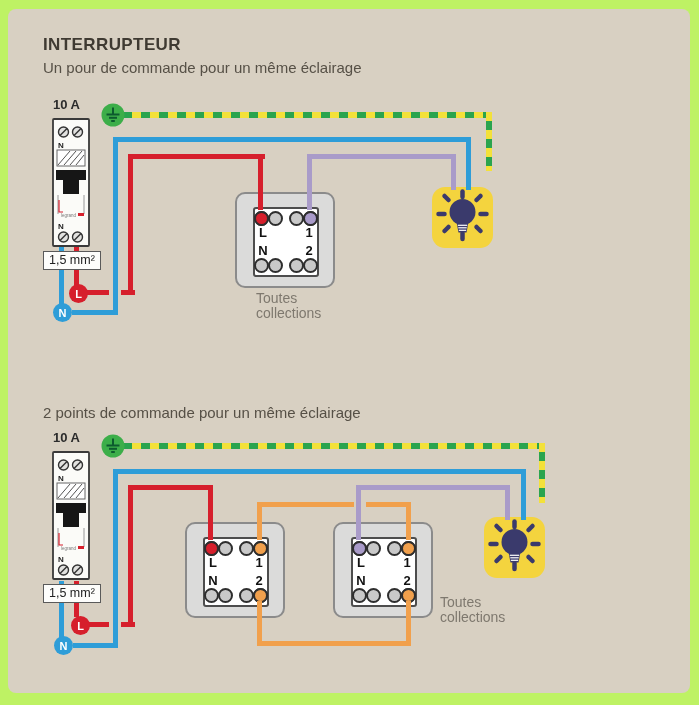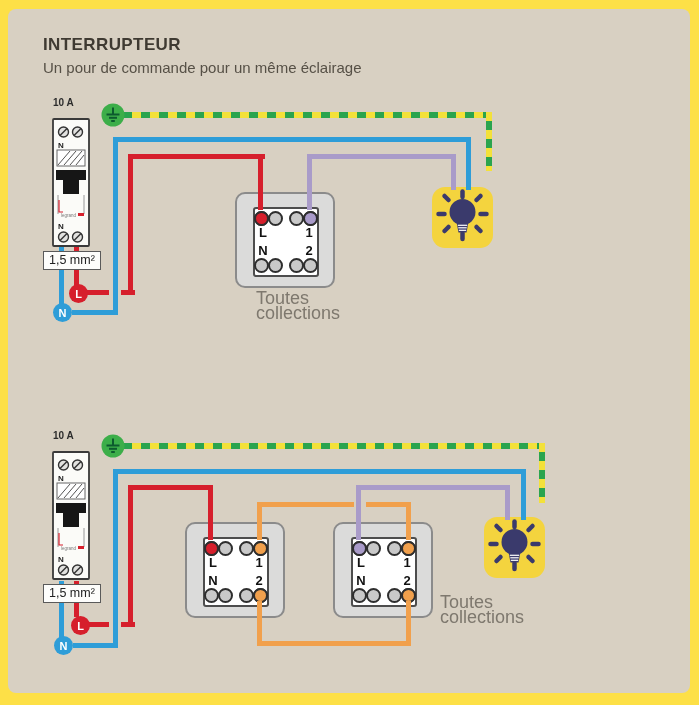--- a/index.html
+++ b/index.html
@@ -1,23 +1,23 @@
 <!DOCTYPE html>
 <html><head>
 <meta charset="utf-8">
 <style>
   html,body{margin:0;padding:0;background:#ffffff;}
-  .page{position:relative;width:699px;height:705px;background:#fde047;overflow:hidden;
+  .page{position:relative;width:699px;height:705px;background:#bef264;overflow:hidden;
         font-family:"Liberation Sans",sans-serif;}
   .panel{position:absolute;left:8px;top:9px;width:682px;height:684px;background:#d8d0c2;border-radius:8px;}
   .abs{position:absolute;}
   .z1{z-index:1;}.z3{z-index:3;}
   .title{position:absolute;font-size:17px;font-weight:bold;letter-spacing:.4px;color:#3f3a32;}
   .subtitle{position:absolute;font-size:15px;color:#565046;}
-  .rating{position:absolute;font-size:10px;font-weight:bold;color:#2c2c2c;z-index:3;}
+  .rating{position:absolute;font-size:13px;font-weight:bold;color:#2c2c2c;z-index:3;}
   .gauge{position:absolute;background:#fdfdfb;border:1.5px solid #5a5a5a;font-size:12.5px;color:#222;
          padding:1px 5px 2px 5px;z-index:3;}
   .badge{position:absolute;border-radius:50%;color:#fff;font-weight:bold;font-size:11px;
          display:flex;align-items:center;justify-content:center;z-index:3;}
   .badge.l{width:19px;height:19px;background:#d61f2c;}
   .badge.n{width:19px;height:19px;background:#2e9dd8;}
   .wire{position:absolute;z-index:2;}
   .wr{background:#d61f2c;}
   .wb{background:#2e9dd8;}
   .wp{background:#a99bc9;}
@@ -31,21 +31,21 @@
   .term{position:absolute;width:15px;height:15px;border-radius:50%;background:#c9c9c9;
         border:2px solid #2e2e2e;box-sizing:border-box;}
   .c1{left:17px;}.c2{left:31px;}.c3{left:52px;}.c4{left:66px;}
   .rowt{top:16.5px;}.rowb{top:63.5px;}
   .dot{position:absolute;width:15px;height:15px;border-radius:50%;border:2px solid #2e2e2e;
        box-sizing:border-box;z-index:3;}
   .dot-red{background:#d61f2c;}.dot-purple{background:#a99bc9;}.dot-orange{background:#f1a04c;}
   .sw-label{position:absolute;width:16px;font-size:13px;font-weight:bold;color:#111;text-align:center;}
   .lab-l{left:18px;top:31px;}.lab-1{left:64px;top:31px;}
   .lab-n{left:18px;top:49px;}.lab-2{left:64px;top:49px;}
-  .caption{position:absolute;font-size:18px;line-height:14.5px;color:#7e786e;z-index:3;}
+  .caption{position:absolute;font-size:14px;line-height:14.5px;color:#7e786e;z-index:3;}
   svg text{font-family:"Liberation Sans",sans-serif;}
 </style>
 </head>
 <body>
 
 <div class="page">
   <div class="panel"></div>
 
   <div class="title" style="left:43px;top:35px;">INTERRUPTEUR</div>
   <div class="subtitle" style="left:43px;top:59px;">Un pour de commande pour un même éclairage</div>
@@ -143,20 +143,21 @@
       <line x1="12.5" y1="27" x2="6.5" y2="27"></line>
       <line x1="16.5" y1="13" x2="12.5" y2="9"></line>
     </g>
     <circle cx="30.5" cy="25" r="13" fill="#3a3a6c"></circle>
     <path d="M24.5 35 L36.5 35 L34.5 45.5 L26.5 45.5 Z" fill="#3a3a6c"></path>
     <line x1="25.8" y1="38.3" x2="35.2" y2="38.3" stroke="#fff" stroke-width="1.2"></line>
     <line x1="26.3" y1="40.8" x2="34.7" y2="40.8" stroke="#fff" stroke-width="1.2"></line>
     <line x1="26.8" y1="43.3" x2="34.2" y2="43.3" stroke="#fff" stroke-width="1.2"></line>
   </svg>
 
+  <div class="subtitle" style="left:43px;top:404px;">2 points de commande pour un même éclairage</div>
 
   <div class="rating" style="left:53px;top:430px;">10 A</div>
 
   <div class="wire wdh" style="left:123px;top:443px;width:422px;height:6px;"></div>
   <div class="wire wdv" style="left:539px;top:443px;width:6px;height:60px;"></div>
 
   <div class="wire wb" style="left:59px;top:581px;width:5px;height:57px;"></div>
   <div class="wire wb" style="left:73px;top:643px;width:45px;height:5px;"></div>
   <div class="wire wb" style="left:113px;top:469px;width:5px;height:179px;"></div>
   <div class="wire wb" style="left:113px;top:469px;width:413px;height:5px;"></div>

